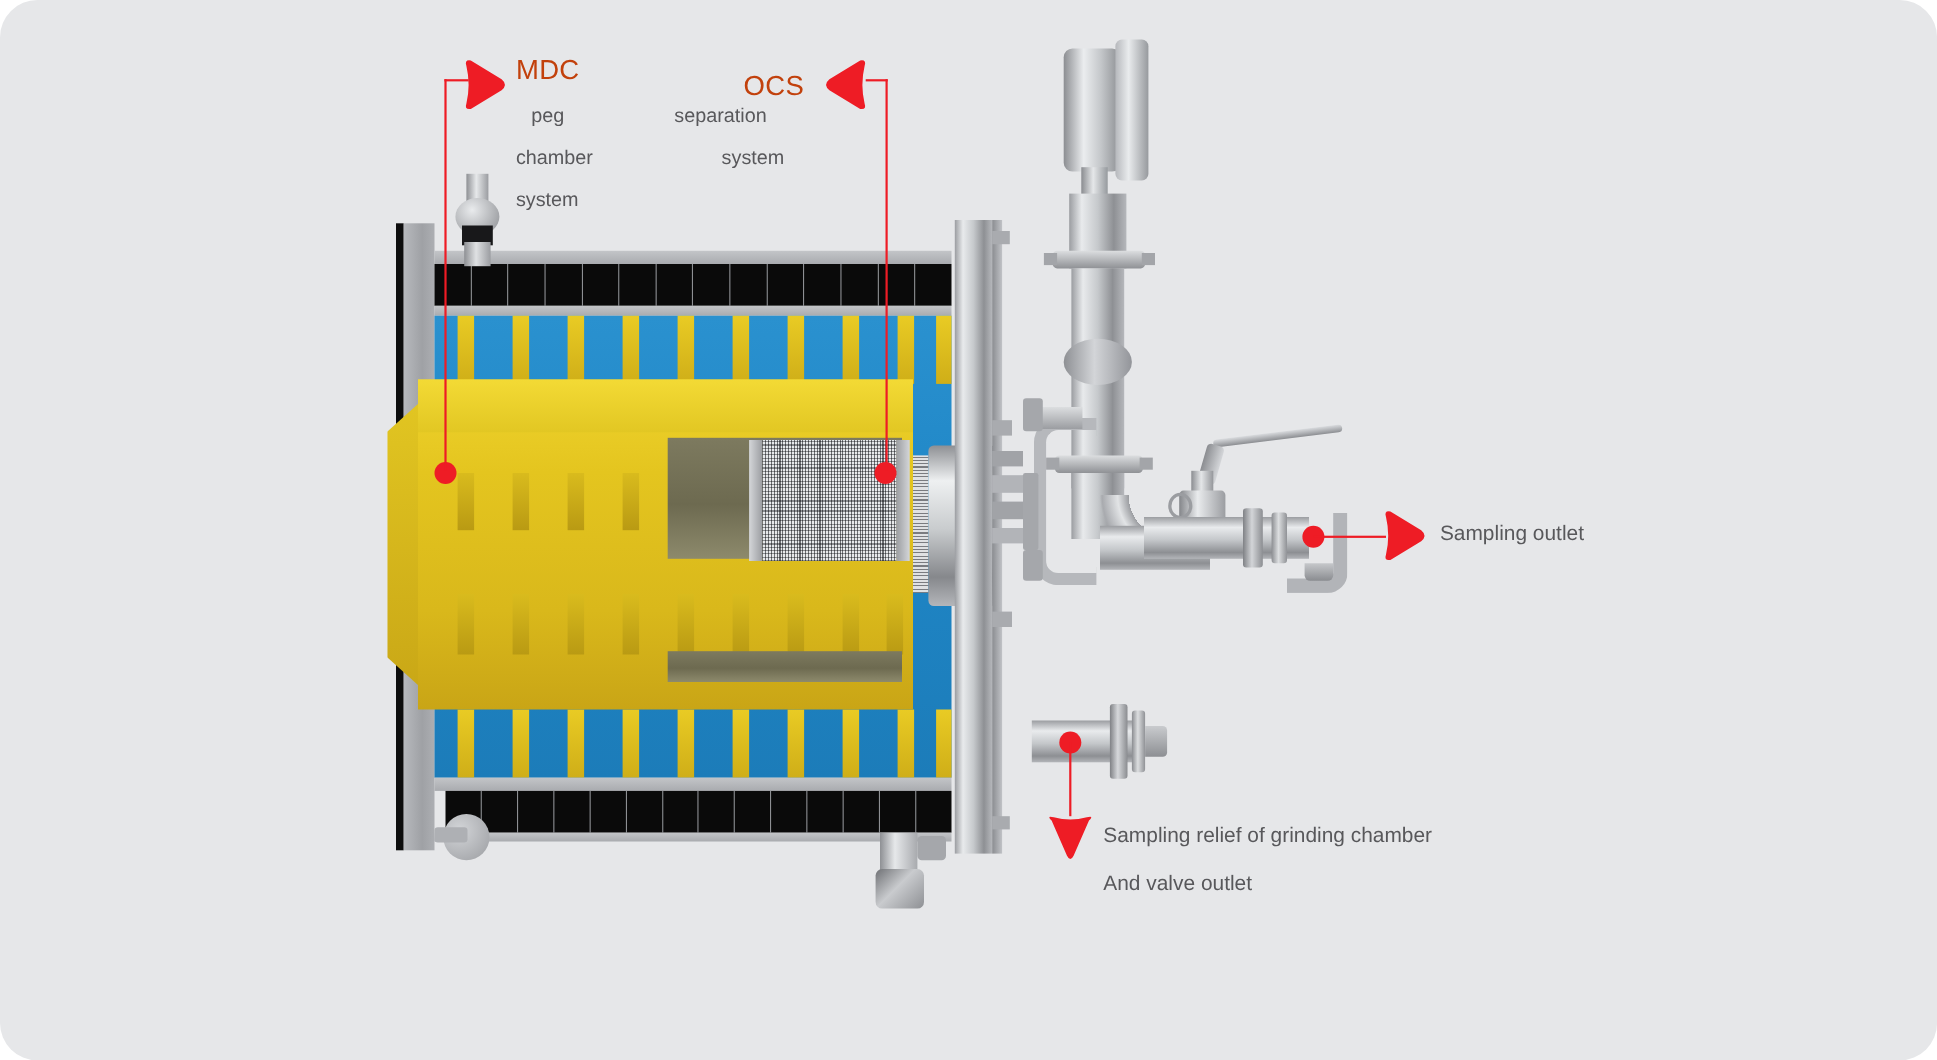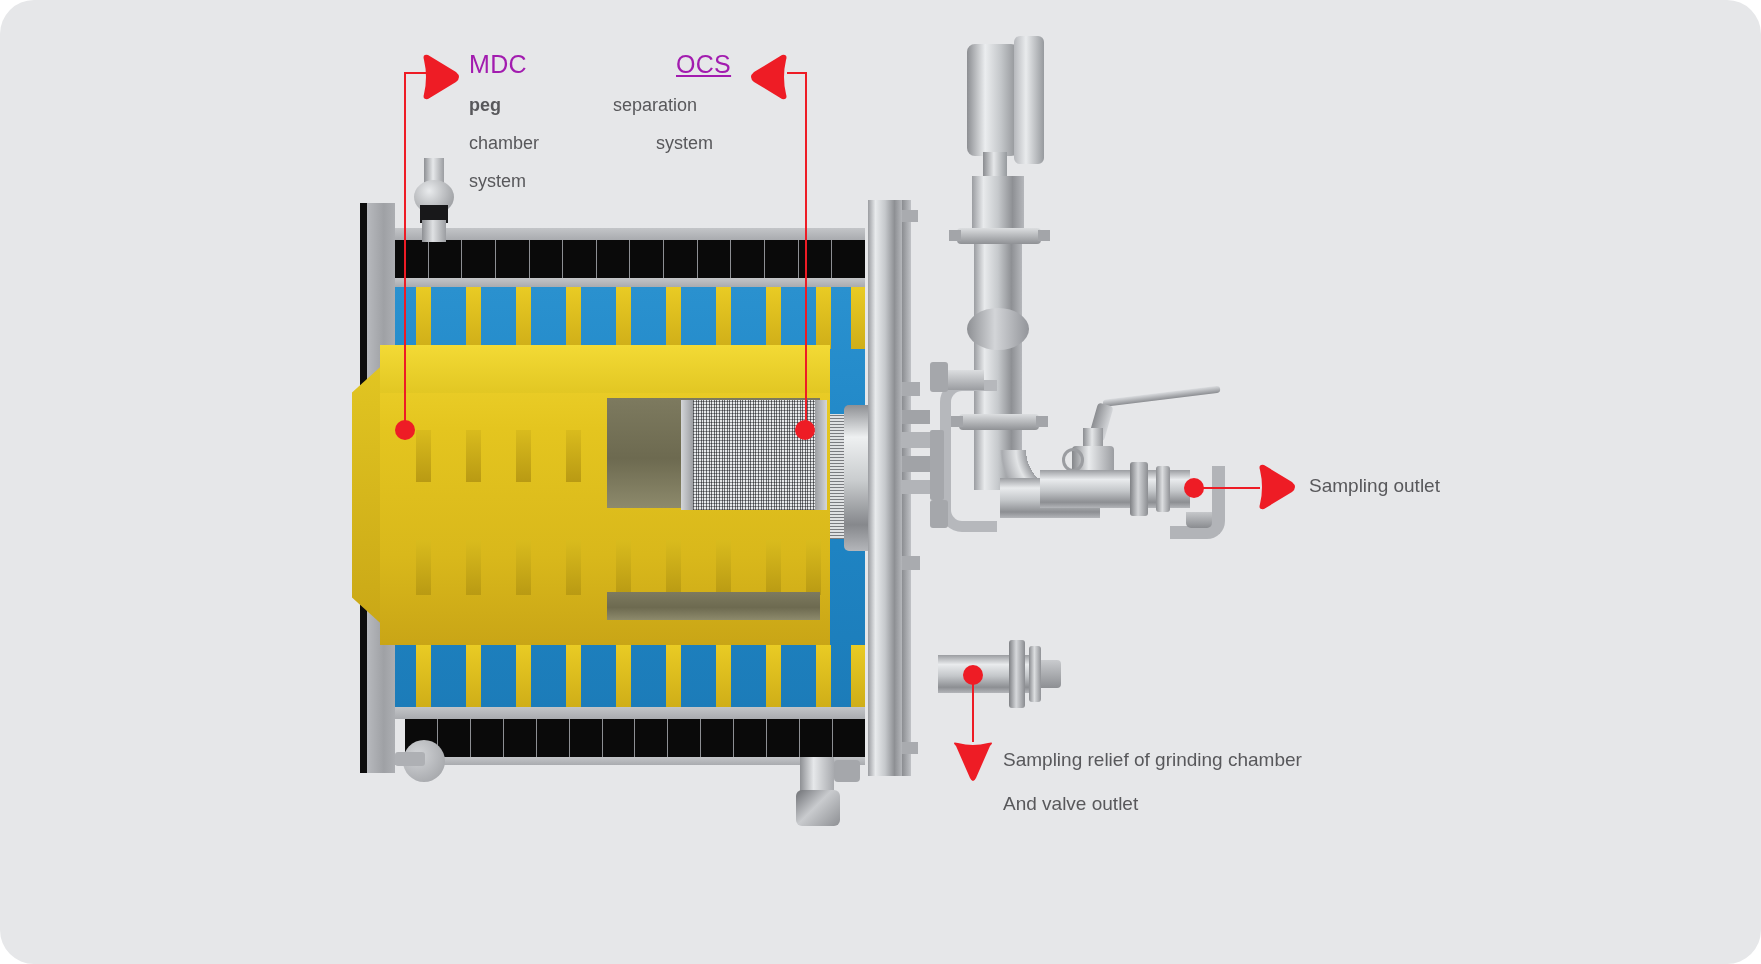--- a/index.html
+++ b/index.html
@@ -3,21 +3,21 @@
 <meta charset="utf-8">
 <style>
   html,body{margin:0;padding:0;background:#ffffff;}
   body{font-family:"Liberation Sans",sans-serif;}
   #stage{
     position:relative;width:1761px;height:964px;
     background:#e6e7e9;border-radius:34px;overflow:hidden;
   }
   .abs{position:absolute;}
   
-  .cl-title{position:absolute;color:#a21caf;font-size:25px;letter-spacing:.3px;white-space:nowrap;}
+  .cl-title{position:absolute;color:#c2410c;font-size:25px;letter-spacing:.3px;white-space:nowrap;}
   .cl-sub{position:absolute;color:#58585b;font-size:18px;white-space:nowrap;}
   .cl-plain{position:absolute;color:#58585b;font-size:19px;white-space:nowrap;}
   
   .lead-v{position:absolute;width:1.6px;background:#ee1c25;}
   .lead-h{position:absolute;height:1.6px;background:#ee1c25;}
   .dot{position:absolute;width:20px;height:20px;border-radius:50%;background:#ee1c25;}
   .tri{position:absolute;}
   
   .blackbar{position:absolute;background:#0a0a0a;}
   .tickrow{position:absolute;display:flex;}
@@ -247,31 +247,31 @@
   <div class="abs" style="left:1041px;top:660px;width:20px;height:28px;border-radius:0 4px 4px 0;
               background:linear-gradient(180deg,#c9cbce,#8d8f93);"></div>
 
   <div class="dot" style="left:395px;top:420px;"></div>
   <div class="lead-v" style="left:404px;top:72px;height:356px;"></div>
   <div class="lead-h" style="left:404px;top:72px;width:22px;"></div>
   <svg class="tri" style="left:418px;top:52px;" width="44" height="50" viewBox="0 0 44 50">
     <path d="M6 8 Q4 2 10 3 L38 20 Q44 25 38 30 L10 47 Q4 48 6 42 Q10 25 6 8 Z" fill="#ee1c25"></path>
   </svg>
   <div class="cl-title" style="left:469px;top:50px;">MDC</div>
-  <div class="cl-sub" style="left:469px;top:95px;font-weight:bold;">peg</div>
+  <div class="cl-sub" style="left:483px;top:95px;">peg</div>
   <div class="cl-sub" style="left:469px;top:133px;">chamber</div>
   <div class="cl-sub" style="left:469px;top:171px;">system</div>
 
   <div class="dot" style="left:795px;top:420px;"></div>
   <div class="lead-v" style="left:805px;top:72px;height:356px;"></div>
   <div class="lead-h" style="left:787px;top:72px;width:20px;"></div>
   <svg class="tri" style="left:748px;top:52px;" width="44" height="50" viewBox="0 0 44 50">
     <path d="M38 8 Q40 2 34 3 L6 20 Q0 25 6 30 L34 47 Q40 48 38 42 Q34 25 38 8 Z" fill="#ee1c25"></path>
   </svg>
-  <div class="cl-title" style="left:676px;top:50px;text-decoration:underline;">OCS</div>
+  <div class="cl-title" style="left:676px;top:64px;">OCS</div>
   <div class="cl-sub" style="left:613px;top:95px;">separation</div>
   <div class="cl-sub" style="left:656px;top:133px;">system</div>
 
   <div class="dot" style="left:1184px;top:478px;"></div>
   <div class="lead-h" style="left:1194px;top:487px;width:66px;"></div>
   <svg class="tri" style="left:1254px;top:462px;" width="44" height="50" viewBox="0 0 44 50">
     <path d="M6 8 Q4 2 10 3 L38 20 Q44 25 38 30 L10 47 Q4 48 6 42 Q10 25 6 8 Z" fill="#ee1c25"></path>
   </svg>
   <div class="cl-plain" style="left:1309px;top:475px;">Sampling outlet</div>
 

